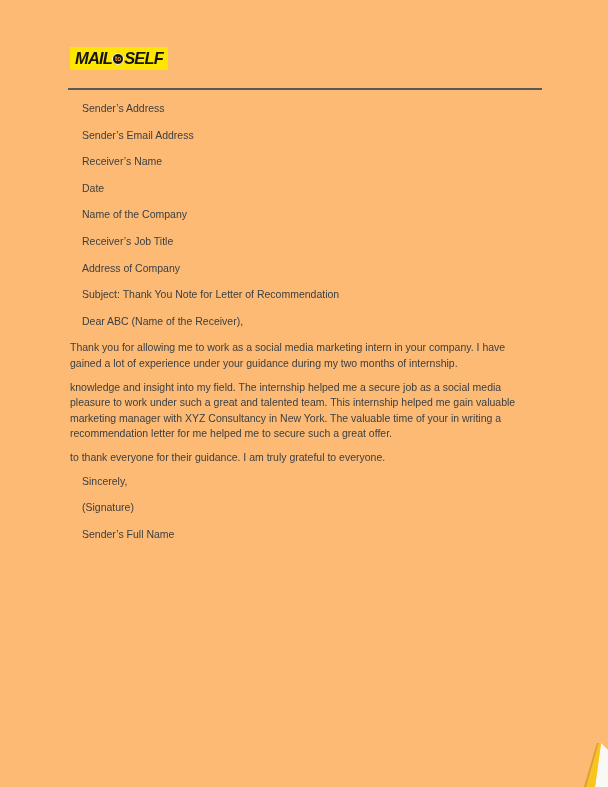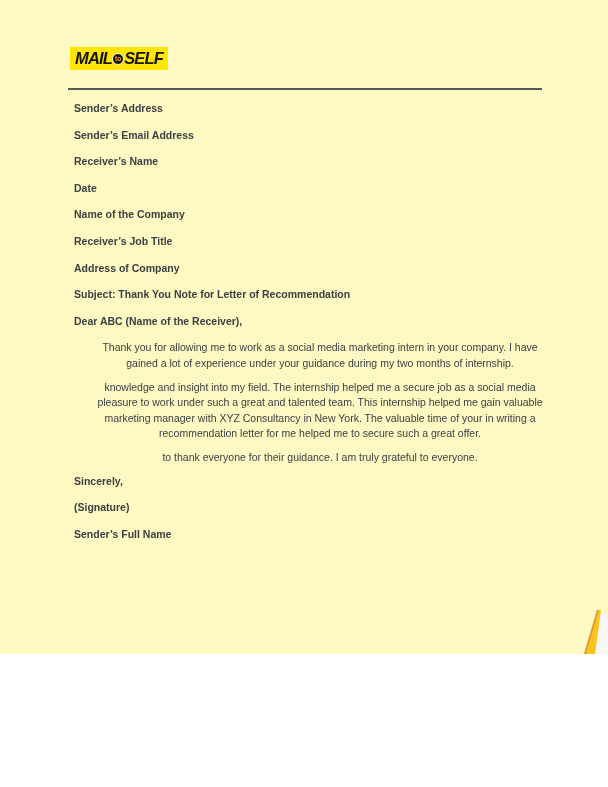--- a/index.html
+++ b/index.html
@@ -1,21 +1,21 @@
 <!DOCTYPE html>
 <html><head>
 <meta charset="utf-8">
 <style>
   * { box-sizing: border-box; }
   html, body { margin: 0; padding: 0; background: #ffffff; }
   .page {
     position: relative;
     width: 608px;
-    height: 654px;
-    background: #fef9c3;
+    height: 787px;
+    background: #fdba74;
     overflow: hidden;
     font-family: "Liberation Sans", sans-serif;
   }
   
   .logo {
     position: absolute;
     left: 70px;
     top: 47px;
     height: 23px;
     background: #ffe600;
@@ -61,22 +61,22 @@
   
   .letter {
     position: absolute;
     left: 70px;
     top: 101px;
     width: 500px;
     color: #3c4043;
     font-size: 10.5px;
     line-height: 15.6px;
   }
-  .block { margin: 0 0 11px 4px; white-space: nowrap; font-weight: bold; }
-  .para  { margin: 0 0 8px 0; text-align: center; }
+  .block { margin: 0 0 11px 12px; white-space: nowrap; }
+  .para  { margin: 0 0 8px 0; }
   .para .line { white-space: nowrap; }
   
   .corner {
     position: absolute;
     right: 0;
     bottom: 0;
     width: 33px;
     height: 47px;
     display: block;
   }

